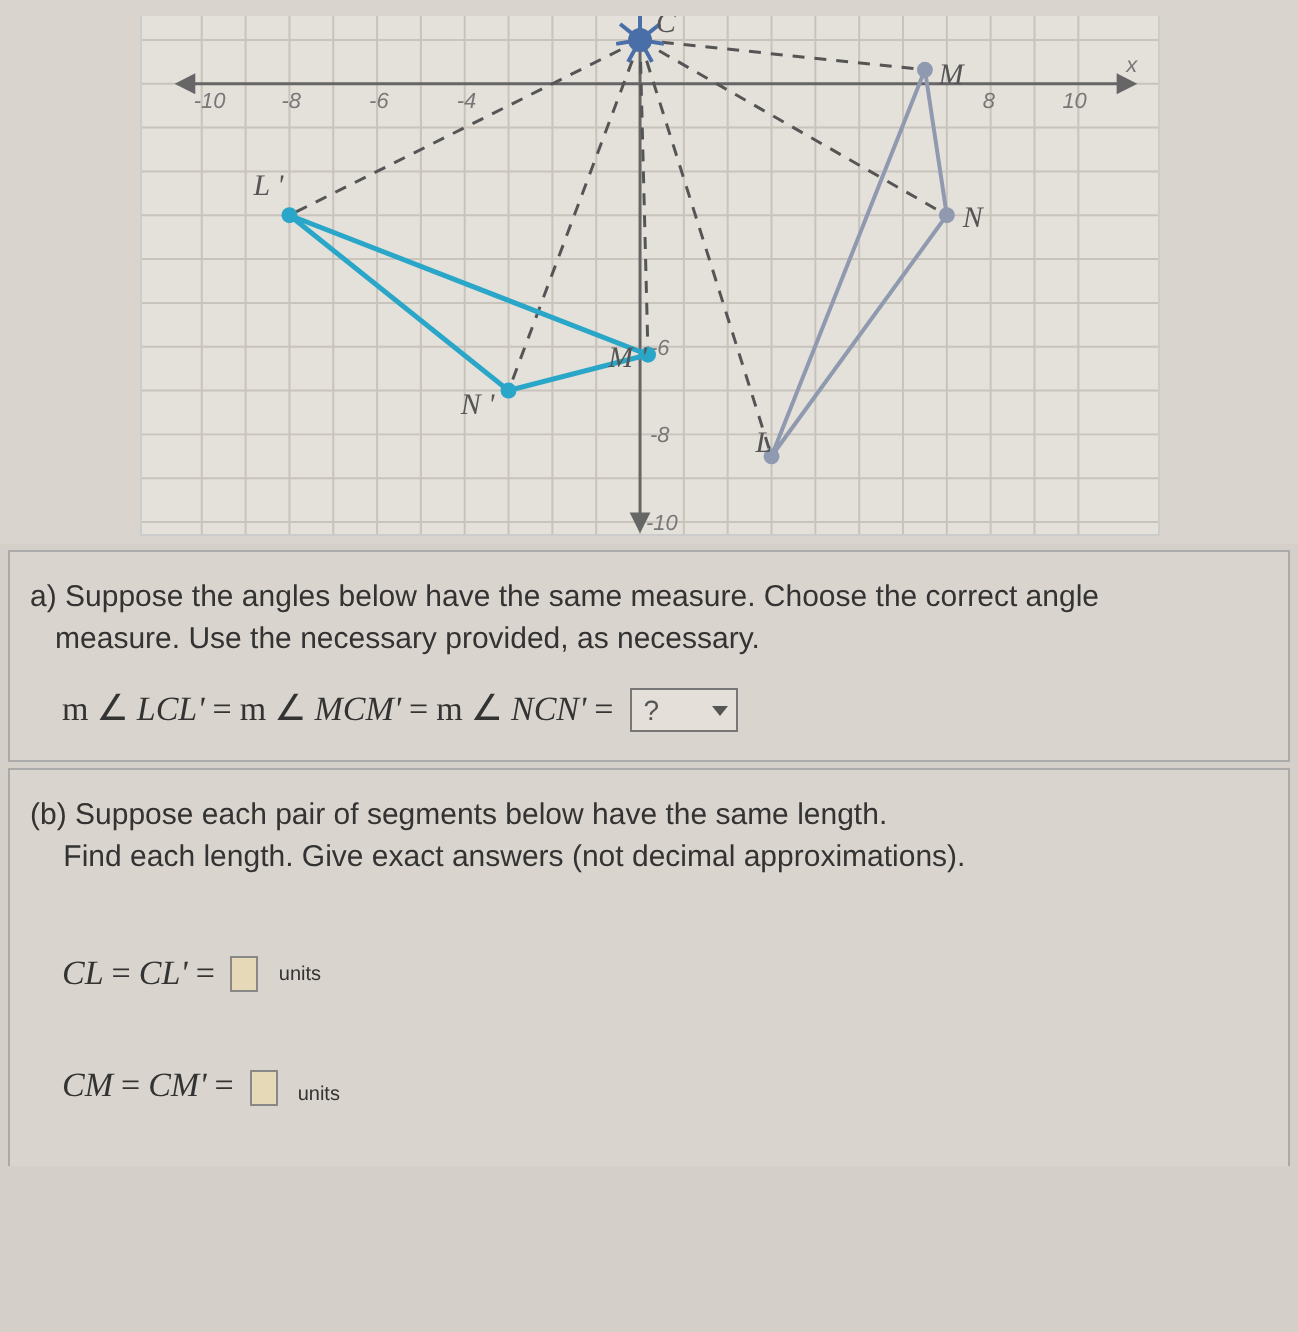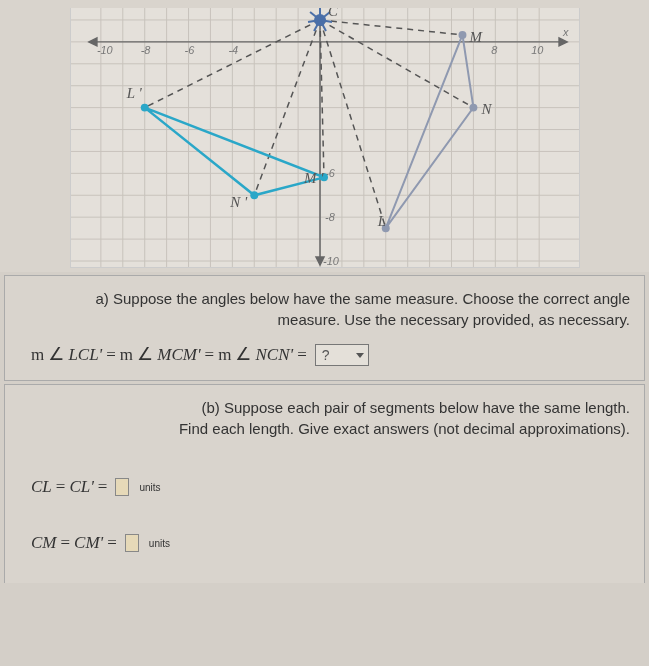--- a/index.html
+++ b/index.html
@@ -20,34 +20,33 @@
     border: 1px solid #aaa;
     background: #d9d4cd;
     padding: 12px 14px 14px 10px;
     margin: 3px 4px;
   }
   .question-text {
     font-size: 15px;
     line-height: 1.4;
     color: #333;
     margin-bottom: 14px;
-    text-align: right;
   }
   .formula-line {
     font-family: "Times New Roman", serif;
     font-style: italic;
     font-size: 17px;
     margin-left: 16px;
     color: #333;
     display: flex;
     align-items: center;
     gap: 4px;
   }
   .formula-line.spaced { margin-top: 38px; }
-  .formula-line.spaced2 { margin-top: 36px; }
+  .formula-line.spaced2 { margin-top: 36px; align-items: flex-end; }
   .angle {
     display: inline-block;
     font-style: normal;
     font-size: 18px;
     position: relative;
     top: -1px;
   }
   .rom { font-style: normal; }
   .dropdown {
     display: inline-flex;

